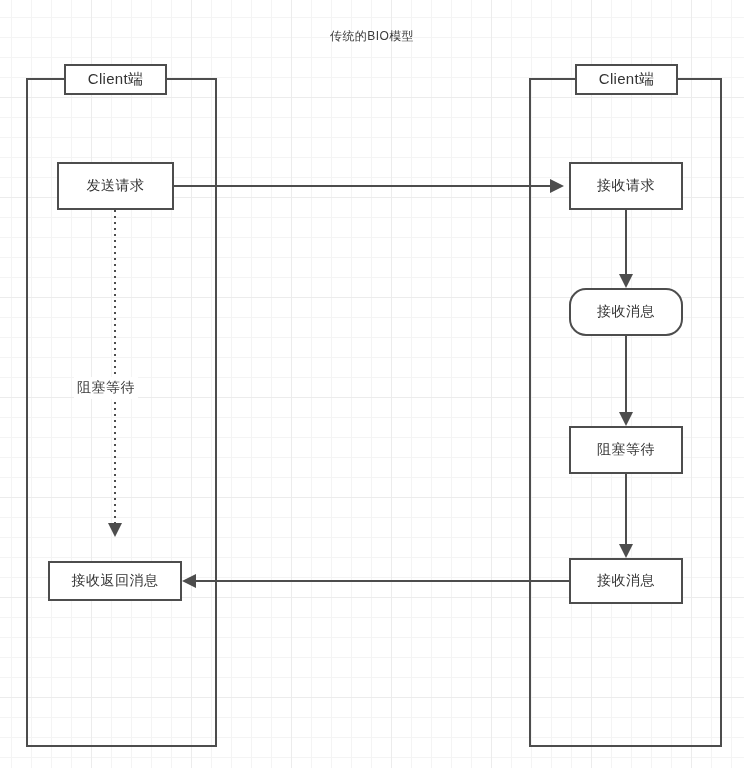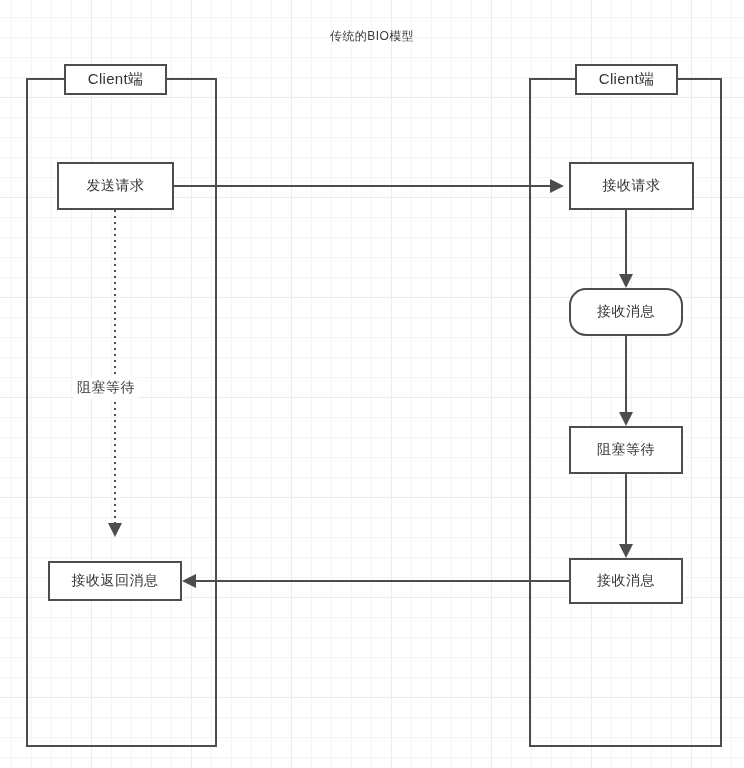--- a/index.html
+++ b/index.html
@@ -73,21 +73,21 @@
     display: flex;
     align-items: center;
     justify-content: center;
     font-size: 14px;
     color: #333333;
     letter-spacing: 0.5px;
     z-index: 4;
   }
   #node-send     { left: 57px;  top: 162px; width: 117px; height: 48px; }
   #node-recvback { left: 48px;  top: 561px; width: 134px; height: 40px; }
-  #node-recvreq  { left: 569px; top: 162px; width: 125px; height: 48px; }
+  #node-recvreq  { left: 569px; top: 162px; width: 114px; height: 48px; }
   #node-recvmsg  { left: 569px; top: 288px; width: 114px; height: 48px; border-radius: 17px; }
   #node-process  { left: 569px; top: 426px; width: 114px; height: 48px; }
   #node-return   { left: 569px; top: 558px; width: 114px; height: 46px; }
 
   
   .conn-line {
     position: absolute;
     background: #4d4d4d;
     z-index: 2;
   }

